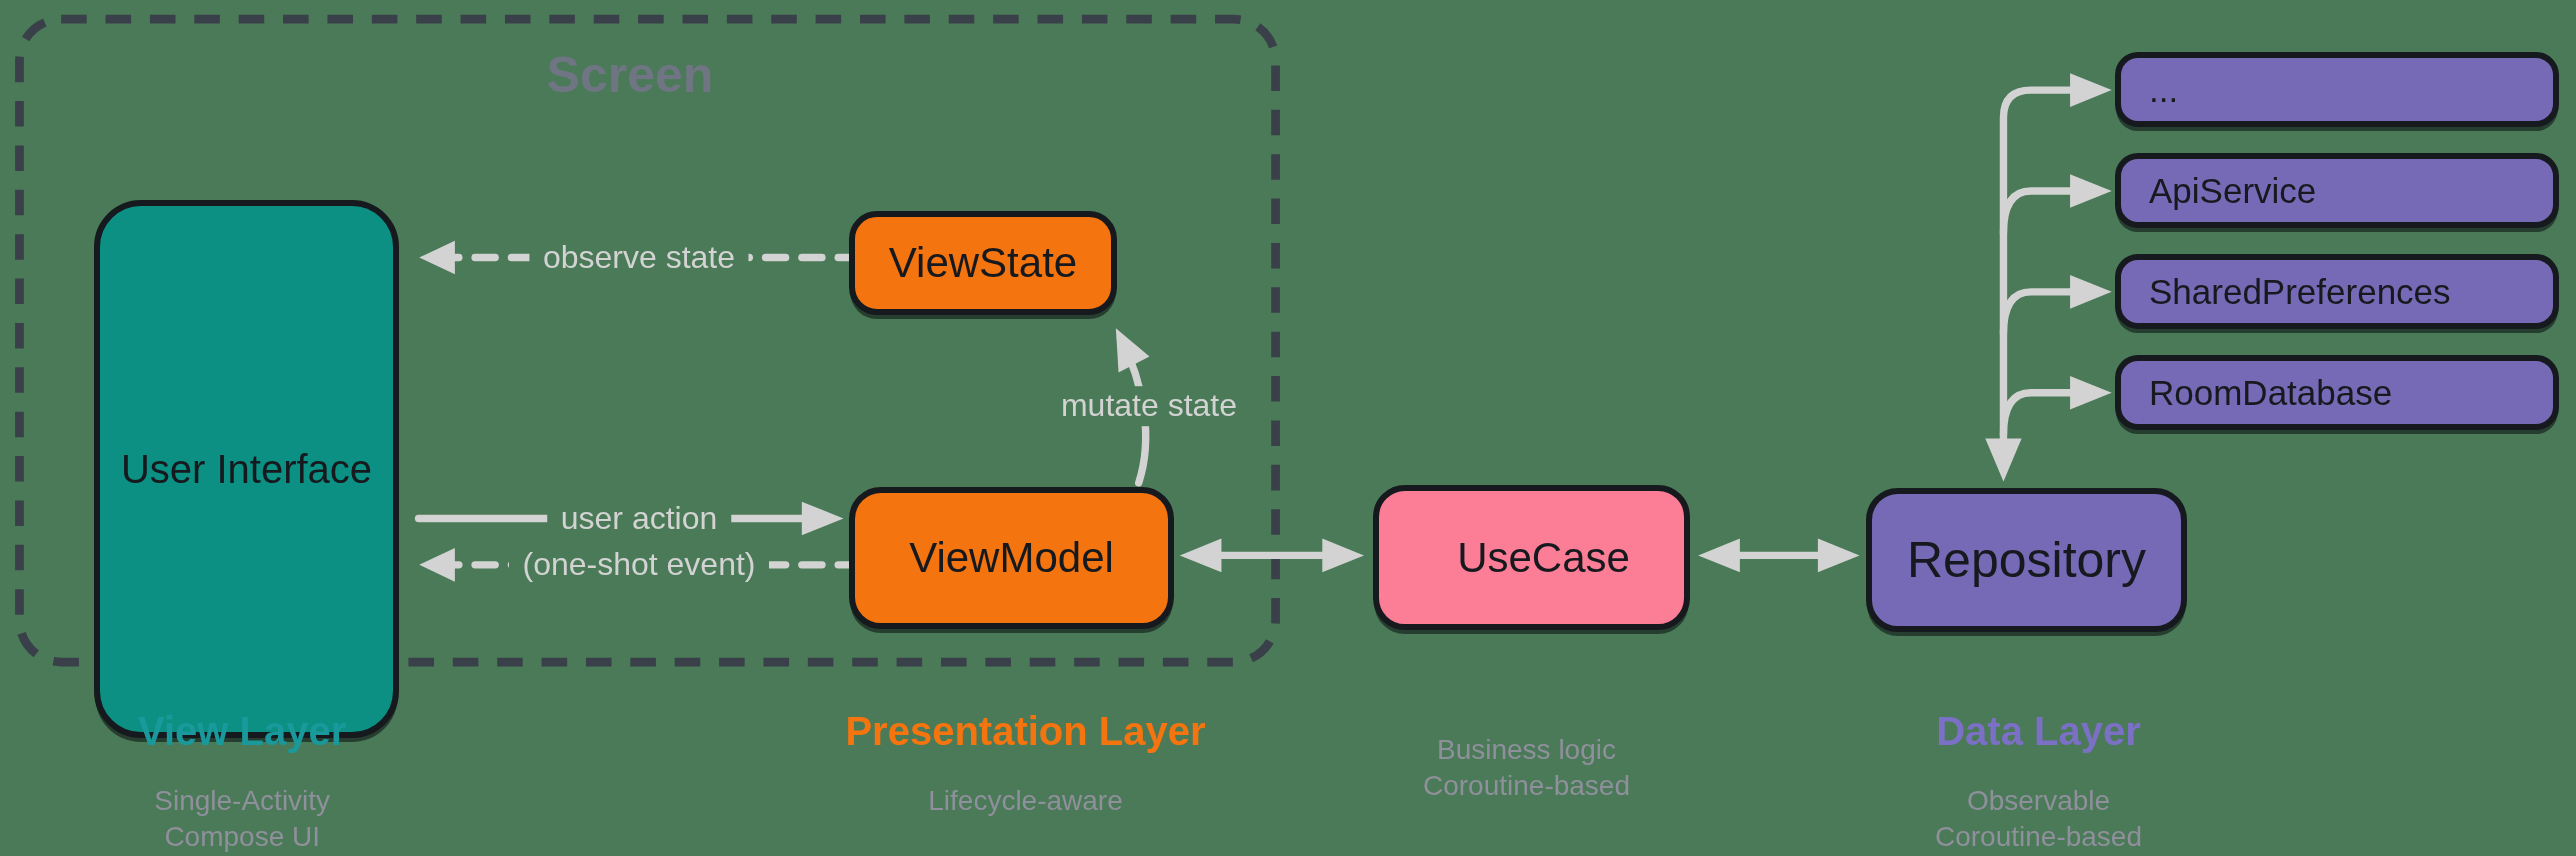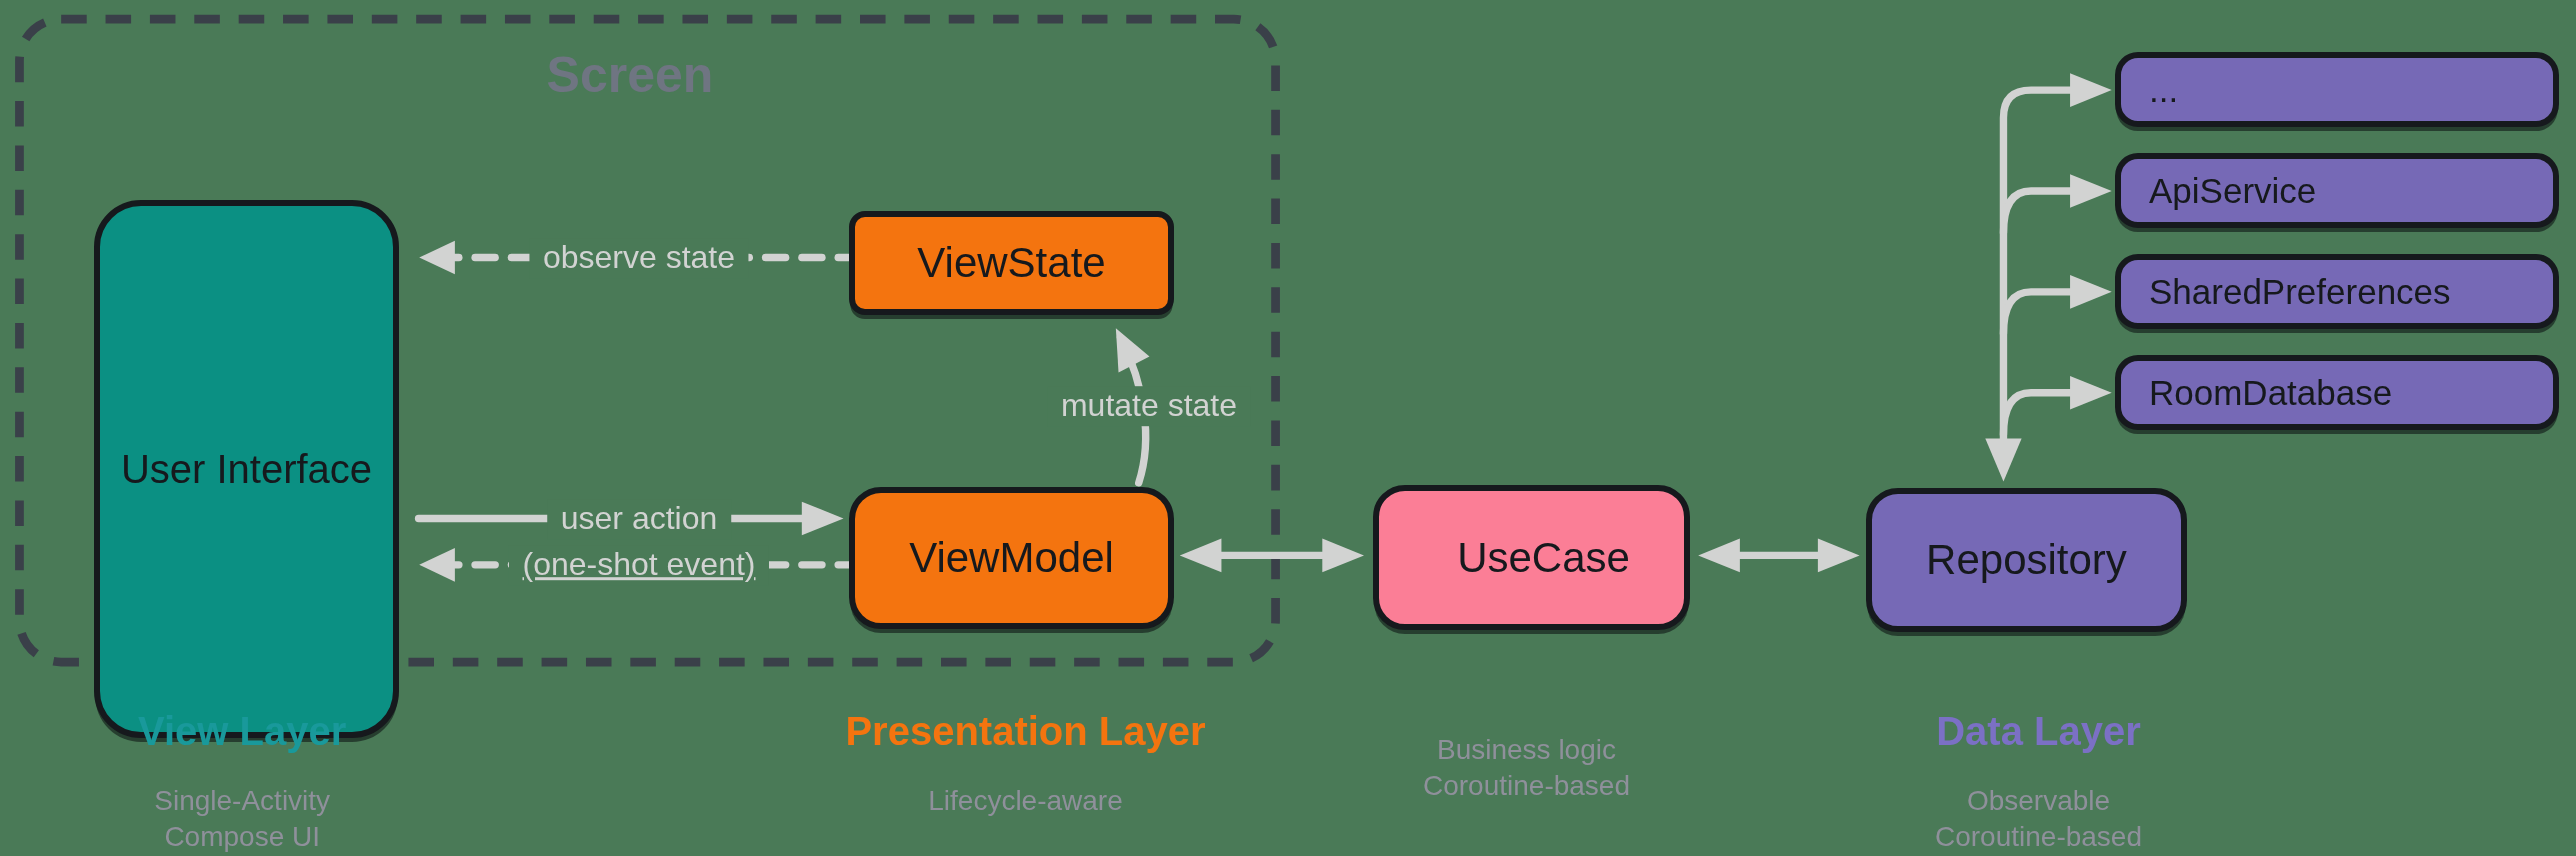--- a/index.html
+++ b/index.html
@@ -25,44 +25,44 @@
   #arrow-layer{position:absolute;left:0;top:0;width:2576px;height:856px;z-index:1;pointer-events:none;}
   .node{
     position:absolute;z-index:2;box-sizing:border-box;
     border:6px solid var(--box-border);
     display:flex;align-items:center;justify-content:center;
     color:var(--box-border);
     box-shadow:0 5.4px 0 -1.3px rgba(10,12,14,.55);
   }
   .node-label{white-space:nowrap;}
   #user-interface{left:94px;top:200px;width:305px;height:538px;border-radius:47px;background:var(--teal);font-size:40px;}
-  #view-state{left:849px;top:211px;width:325px;height:104px;border-radius:16px;background:var(--orange);font-size:42px;}
+  #view-state{left:849px;top:211px;width:268px;height:104px;border-radius:28px;background:var(--orange);font-size:42px;}
   #view-model{left:849px;top:487px;width:325px;height:142px;border-radius:32px;background:var(--orange);font-size:42px;}
   #use-case{left:1373px;top:485px;width:317px;height:145px;border-radius:32px;background:var(--pink);font-size:42px;padding-left:24px;}
-  #repository{left:1866px;top:488px;width:321px;height:144px;border-radius:32px;background:var(--purple);font-size:42px;}
+  #repository{left:1866px;top:488px;width:321px;height:144px;border-radius:32px;background:var(--purple);font-size:50px;}
   .data-source{
     left:2115px;width:444px;height:75px;border-radius:23px;background:var(--purple);
     font-size:35px;justify-content:flex-start;padding-left:28px;
   }
   #data-source-0{top:52px;}
   #data-source-1{top:153px;}
   #data-source-2{top:254px;}
   #data-source-3{top:355px;}
   #screen-title{
     position:absolute;z-index:3;left:630px;top:75px;transform:translate(-50%,-50%);
     font-size:50px;font-weight:600;color:var(--screen-title);white-space:nowrap;
   }
   .arrow-label{
     position:absolute;z-index:3;transform:translate(-50%,-50%);
     background:var(--bg);color:var(--arrow);
     font-size:32px;padding:1.3px 13.5px;white-space:nowrap;
   }
   #label-observe-state{left:639px;top:258px;}
   #label-user-action{left:639px;top:519px;}
-  #label-one-shot{left:639px;top:565px;text-decoration:underline;}
+  #label-one-shot{left:639px;top:565px;}
   #label-mutate-state{left:1149px;top:406px;}
   .layer-col{position:absolute;z-index:3;width:471px;text-align:center;}
   #layer-view{left:6.7px;top:706px;}
   #layer-presentation{left:790px;top:706px;}
   #layer-domain{left:1291px;top:706px;}
   #layer-data{left:1803px;top:706px;}
   .layer-title{font-size:40px;font-weight:700;line-height:51px;}
   #layer-view .layer-title{color:var(--viewlayer);}
   #layer-presentation .layer-title{color:var(--orange);}
   #layer-domain .layer-title{color:var(--pink);}

